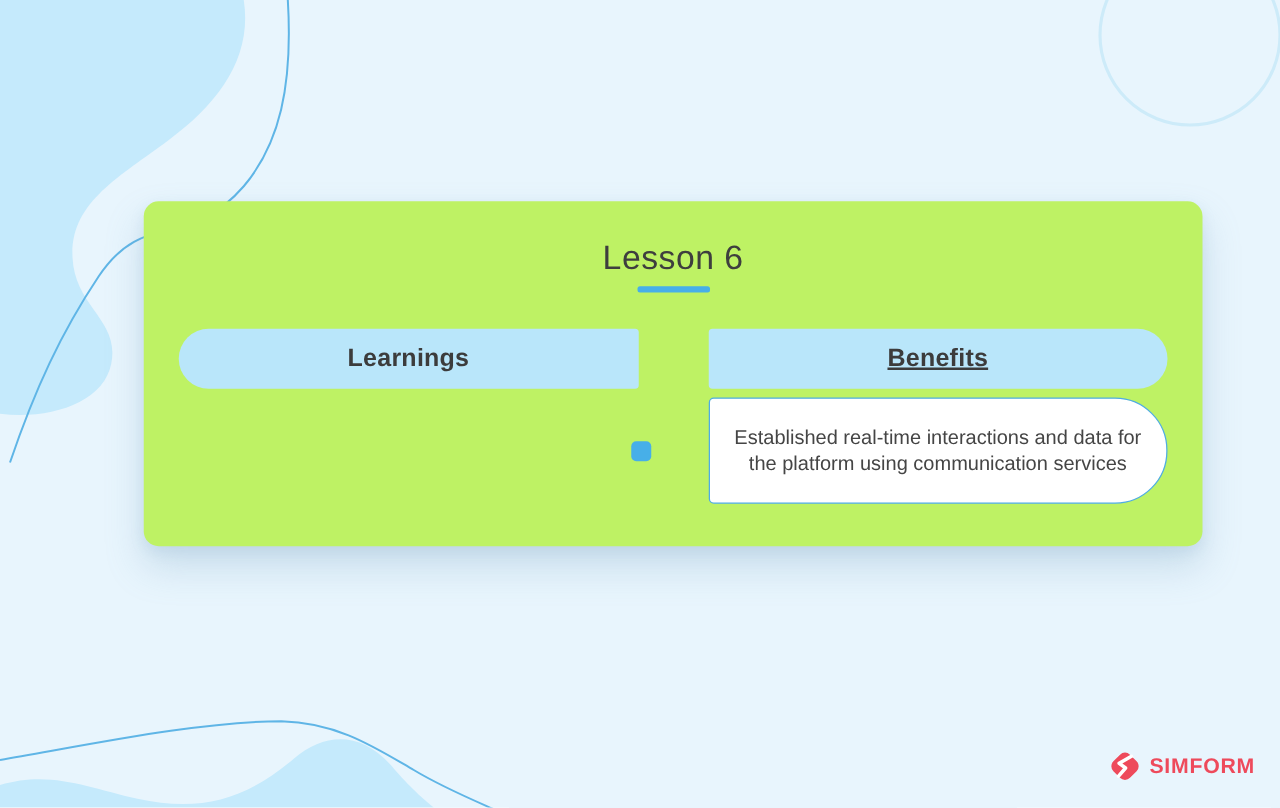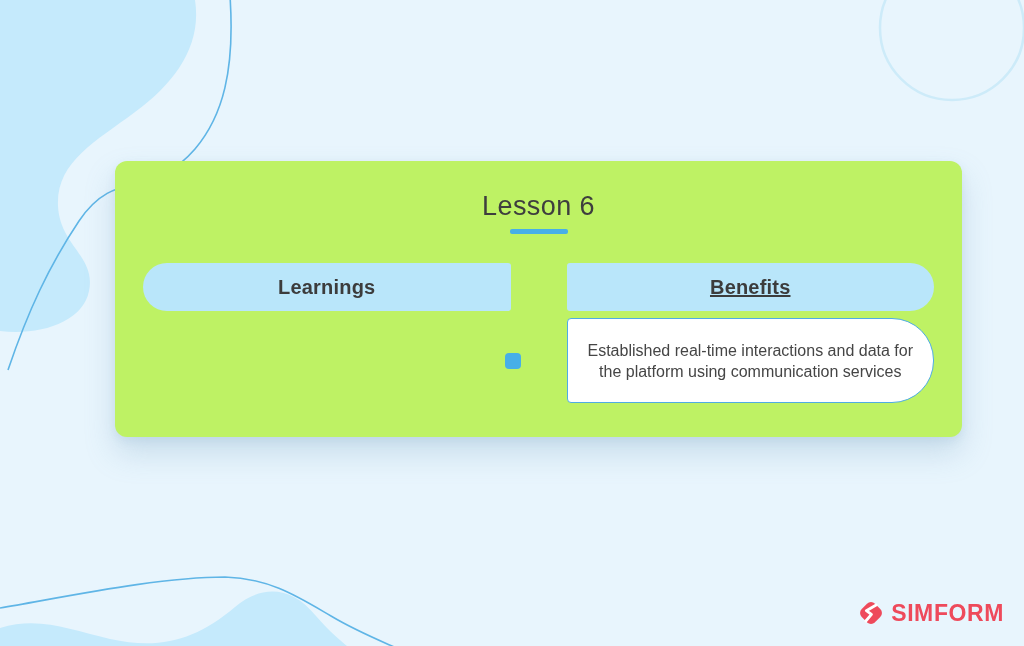--- a/index.html
+++ b/index.html
@@ -106,21 +106,21 @@
   .logo {
     position: absolute;
     right: 20px;
     bottom: 18px;
     display: flex;
     align-items: center;
     gap: 5px;
   }
 
   .logo-text {
-    font-size: 23px;
+    font-size: 17px;
     font-weight: 800;
     letter-spacing: 0.6px;
     color: #ee4a5b;
   }
 </style>
 </head>
 <body>
 
 <div class="stage">
 

